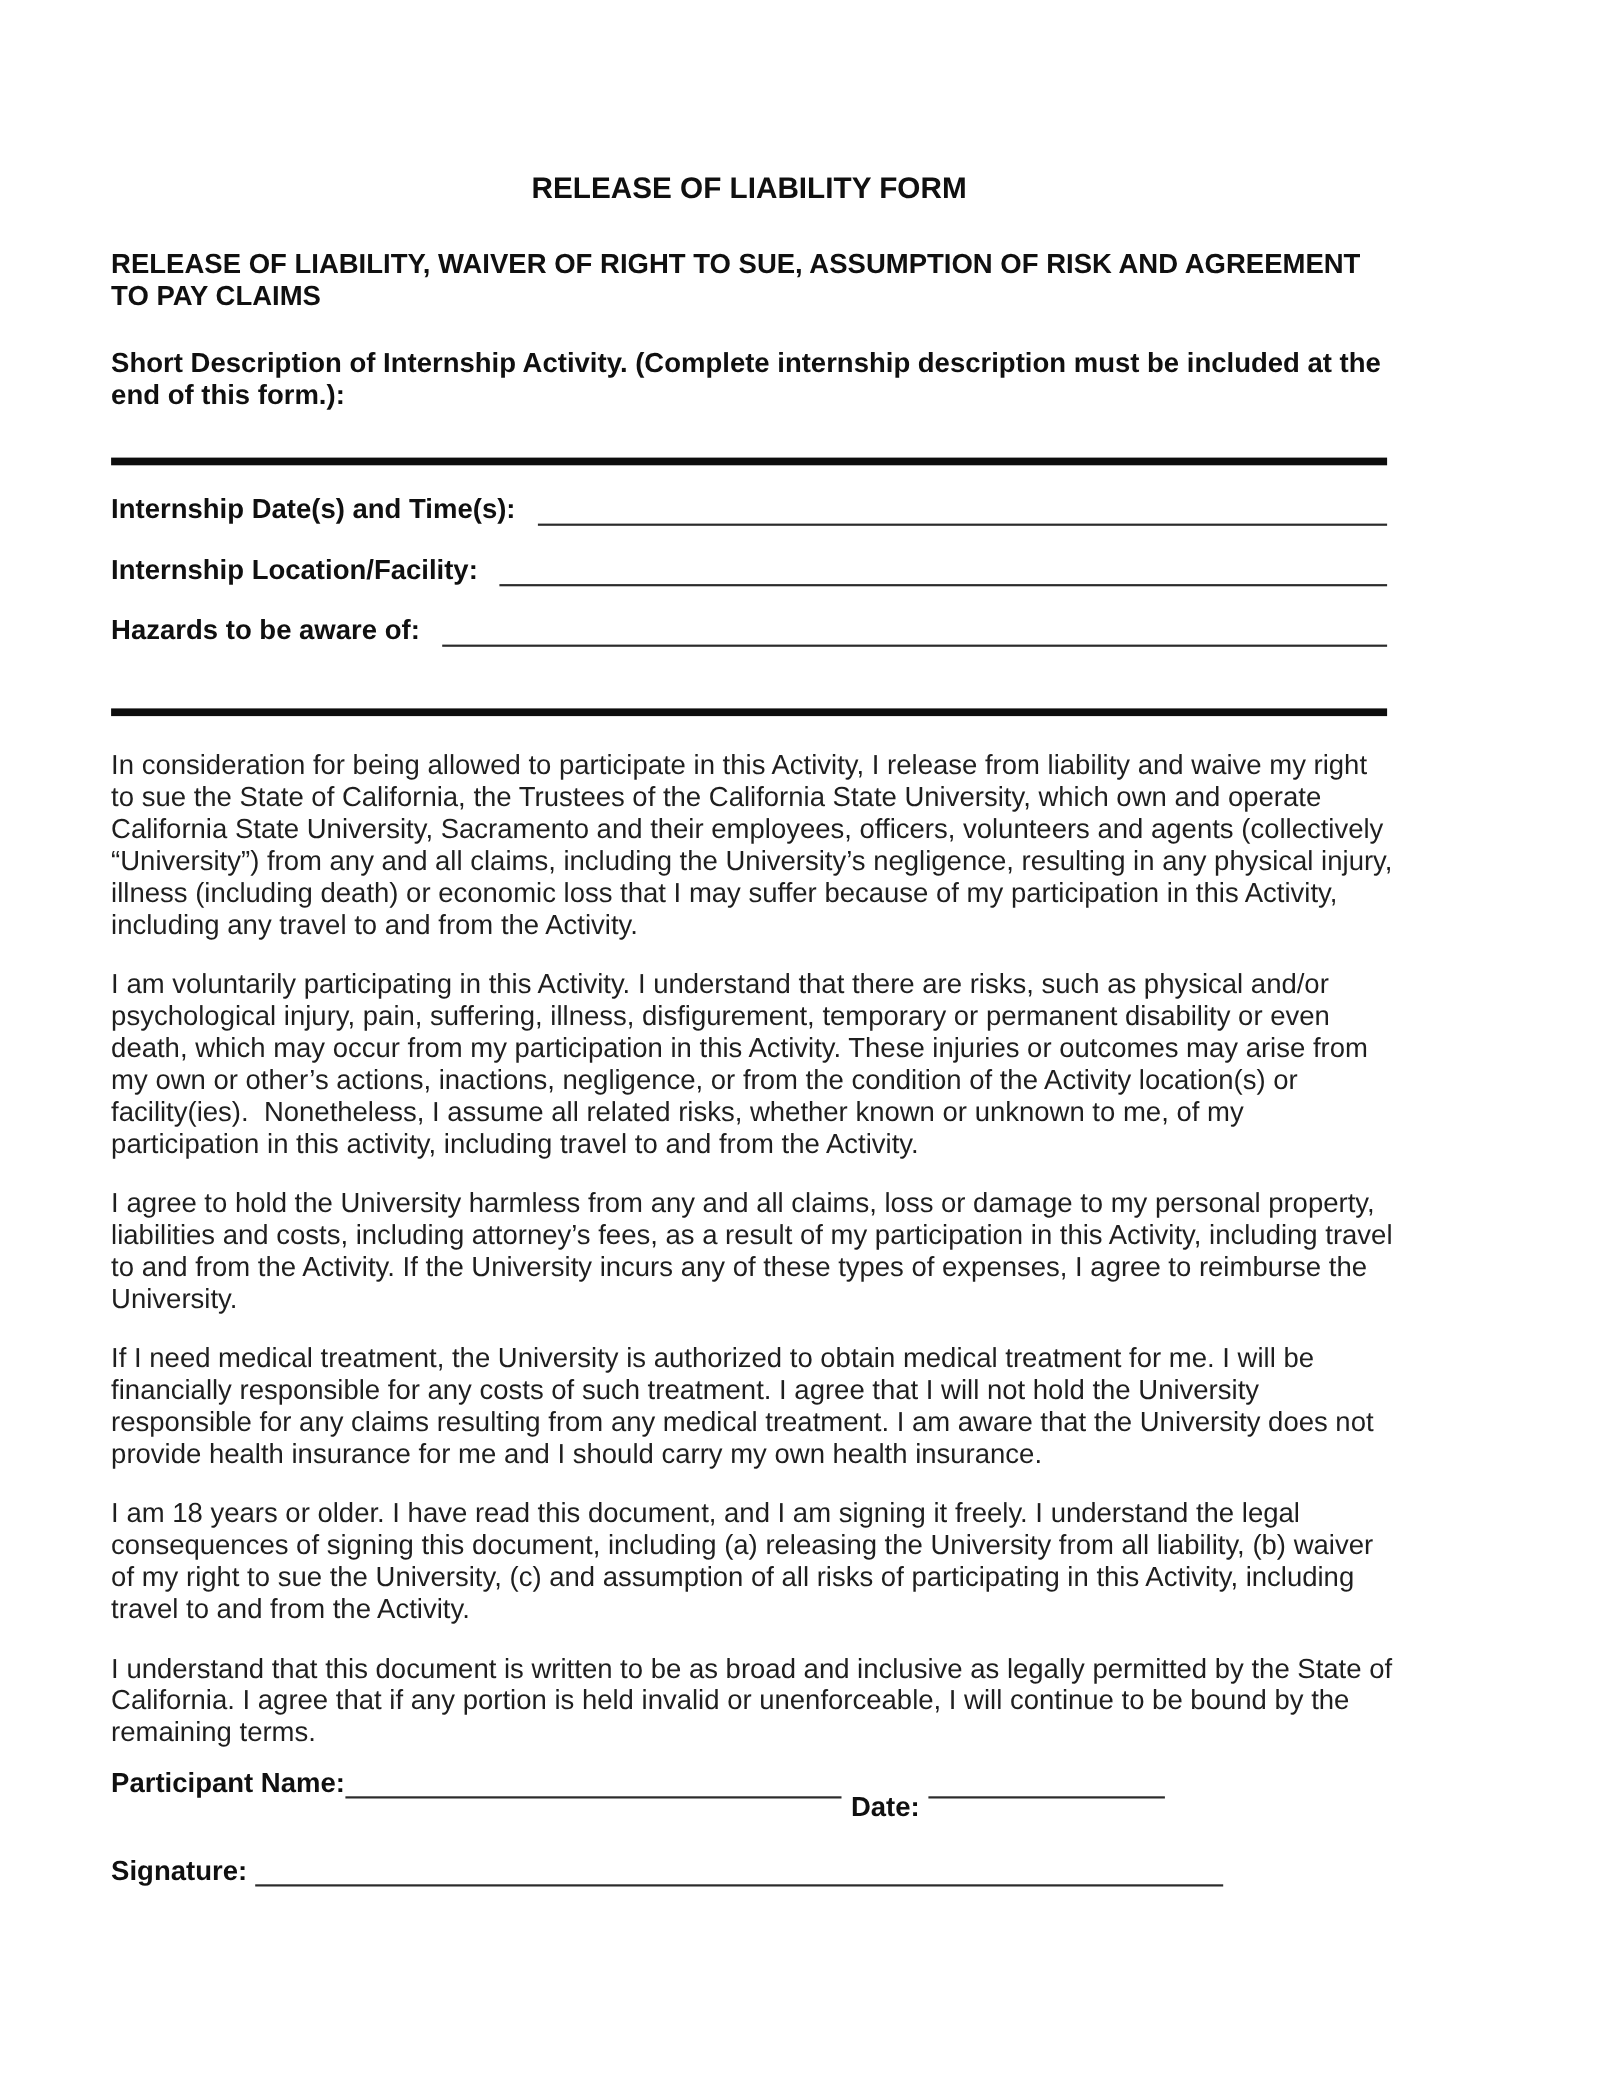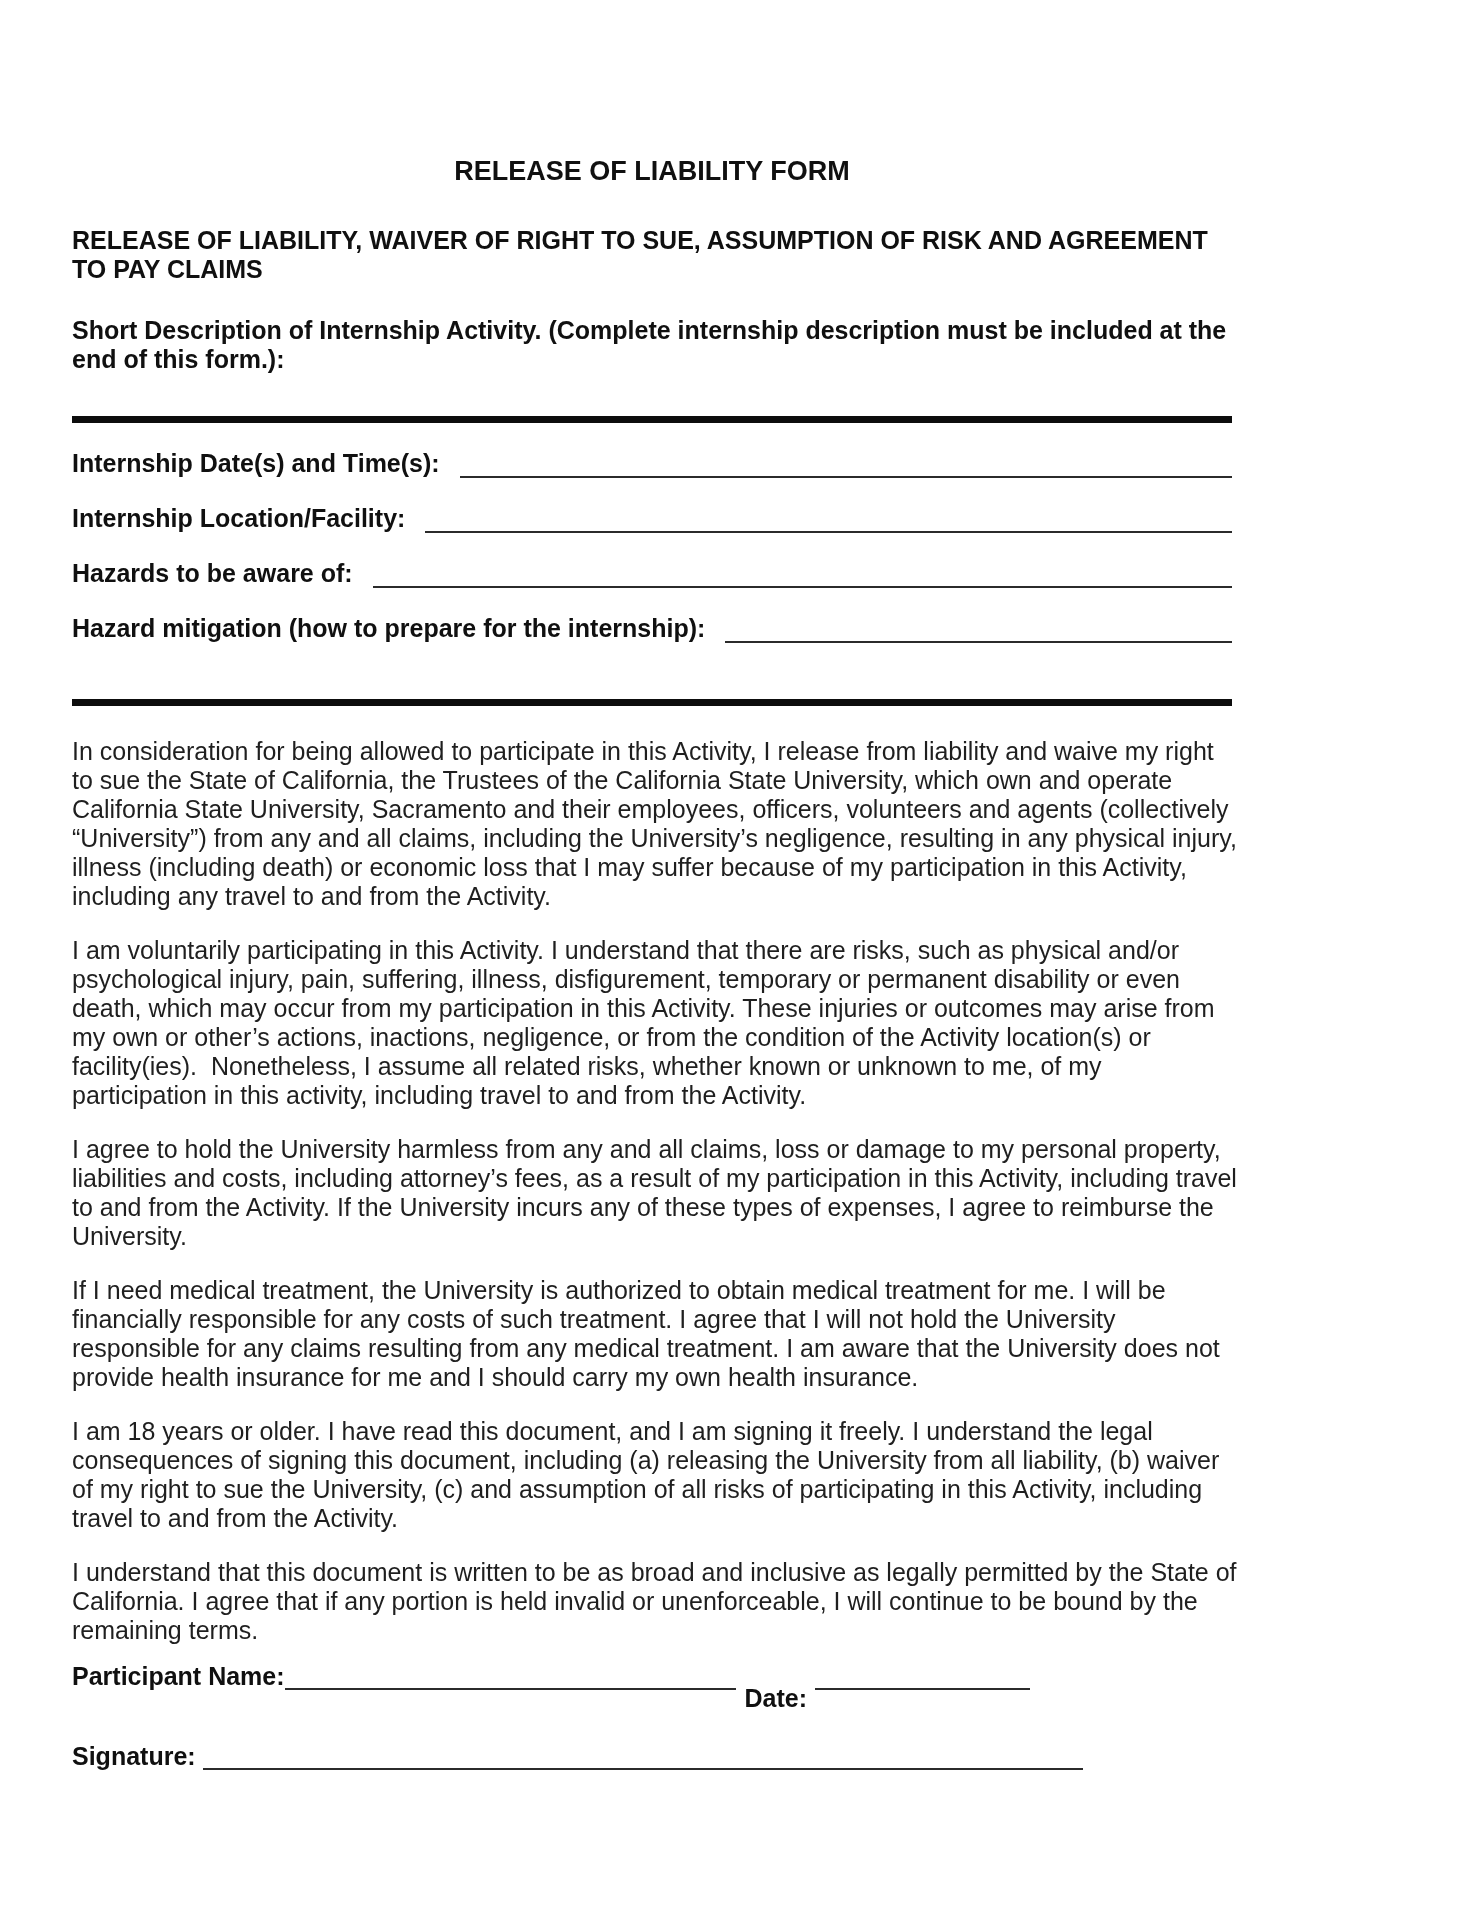--- a/index.html
+++ b/index.html
@@ -6,21 +6,21 @@
     margin: 0;
     padding: 0;
     background: #ffffff;
   }
   .page {
     position: relative;
     width: 1472px;
     height: 1905px;
     background: #ffffff;
     box-sizing: border-box;
-    padding-left: 72px;
+    padding-left: 101px;
     padding-right: 159px;
     font-family: "Liberation Sans", sans-serif;
     color: #1f1f1f;
     overflow: hidden;
   }
   .content { width: 1170px; }
 
   .doc-title {
     margin-top: 156px;
     width: 1160px;
@@ -155,24 +155,20 @@
       <div class="field-row">
         <span class="field-label">Internship Location/Facility:</span>
         <span class="blank-line"></span>
       </div>
 
       <div class="field-row">
         <span class="field-label">Hazards to be aware of:</span>
         <span class="blank-line"></span>
       </div>
 
-      <div class="field-row">
-        <span class="field-label">Hazard mitigation (how to prepare for the internship):</span>
-        <span class="blank-line"></span>
-      </div>
 
     </div>
 
     <div class="thick-rule rule-2"></div>
 
     <div class="paragraphs">
       <p class="para">In consideration for being allowed to participate in this Activity, I release from liability and waive my right
 to sue the State of California, the Trustees of the California State University, which own and operate
 California State University, Sacramento and their employees, officers, volunteers and agents (collectively
 “University”) from any and all claims, including the University’s negligence, resulting in any physical injury,

